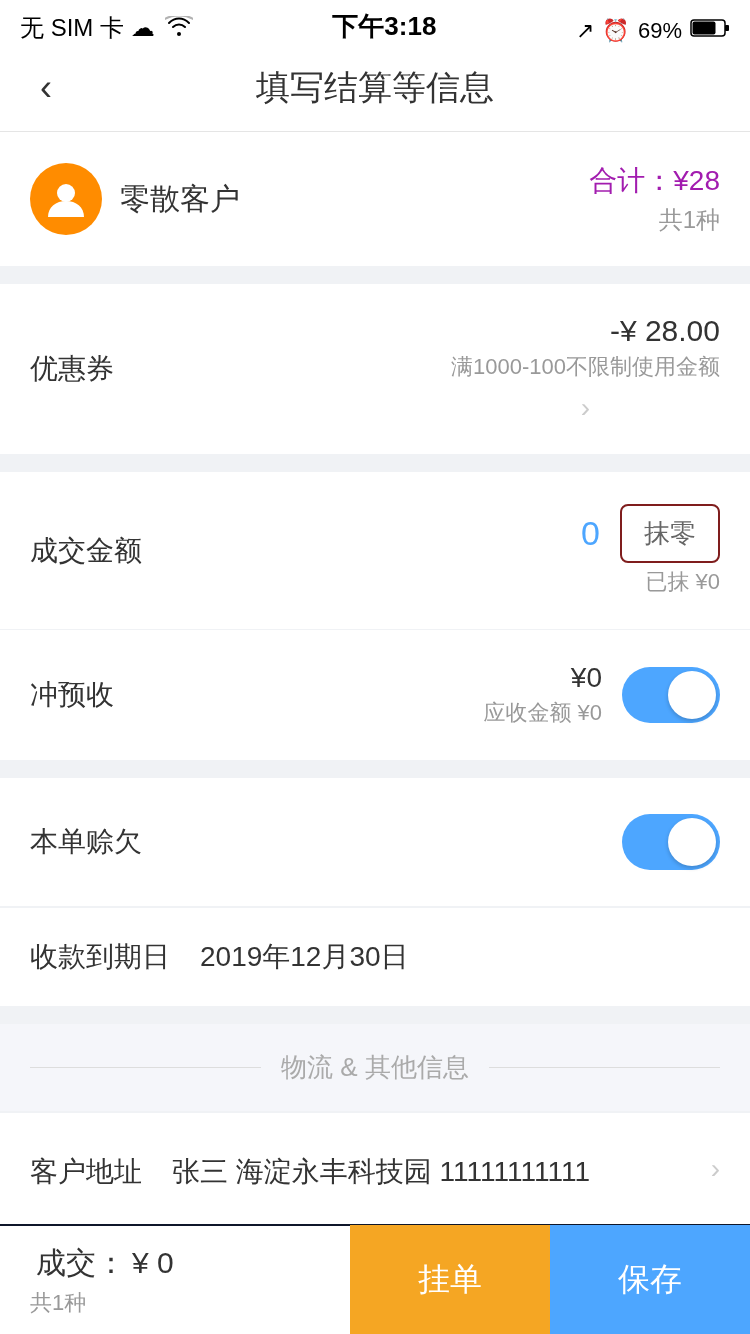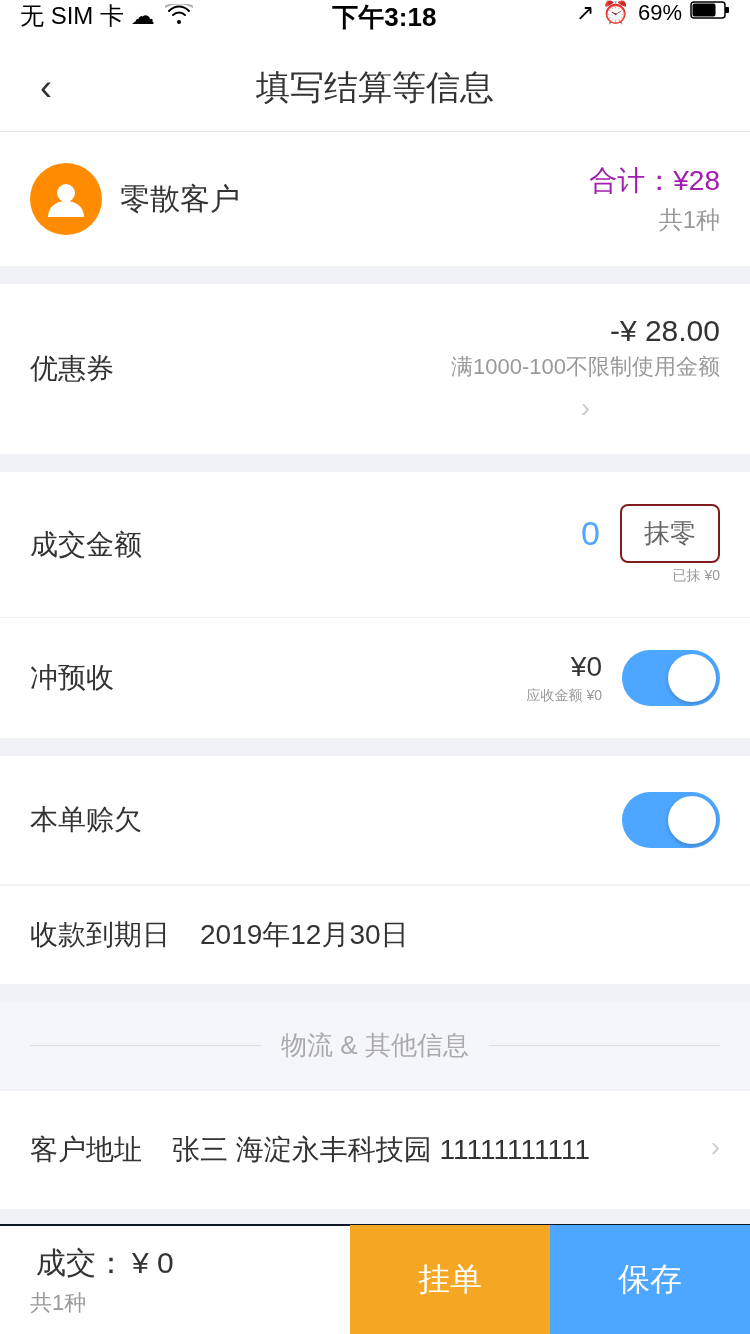--- a/index.html
+++ b/index.html
@@ -12,21 +12,21 @@
       position: relative;
       font-size: 28px;
       color: #333;
     }
 
     
     .status-bar {
       background: #fff;
       height: 44px;
       display: flex;
-      align-items: flex-start;
+      align-items: flex-end;
       justify-content: space-between;
       padding: 0 20px;
       font-size: 24px;
       color: #000;
     }
     .status-left { display: flex; align-items: center; gap: 10px; }
     .status-center { font-weight: 600; font-size: 26px; }
     .status-right { display: flex; align-items: center; gap: 8px; font-size: 22px; }
 
     
@@ -137,21 +137,21 @@
     .form-value-blue {
       font-size: 34px;
       color: #4da6ff;
       font-weight: 400;
     }
     .form-value-normal {
       font-size: 28px;
       color: #333;
     }
     .form-sub {
-      font-size: 14px;
+      font-size: 22px;
       color: #999;
       margin-top: 4px;
       text-align: right;
     }
     .form-right { text-align: right; }
 
     
     .round-btn {
       border: 2px solid #7f1d1d;
       border-radius: 8px;

